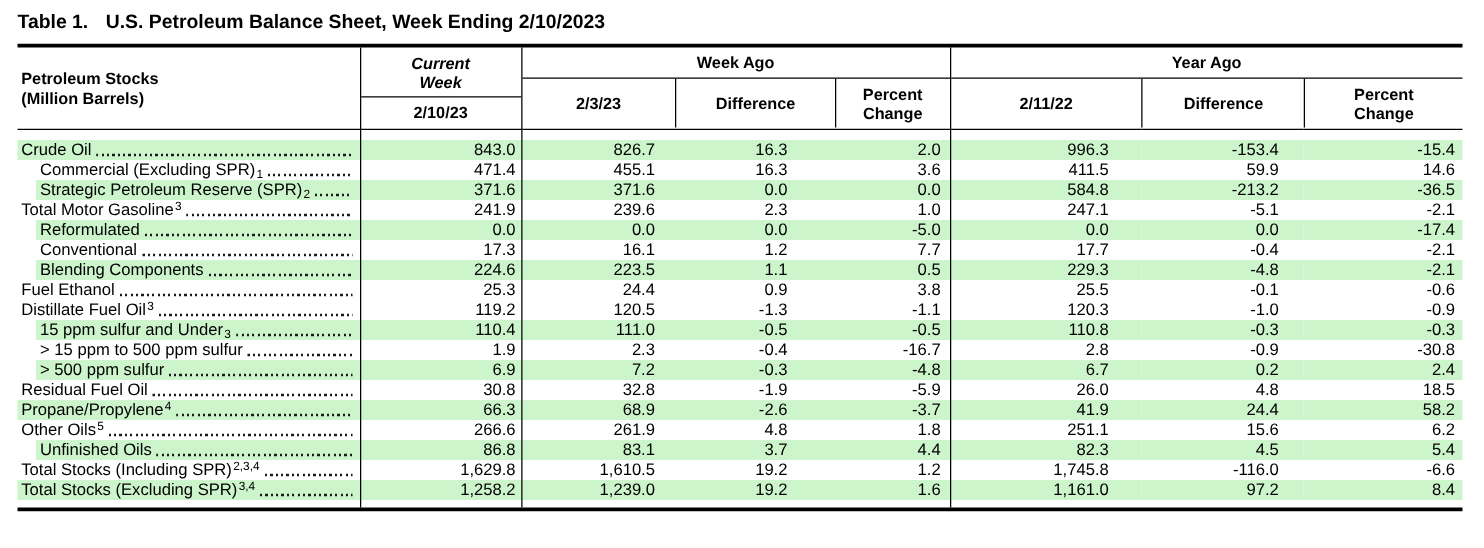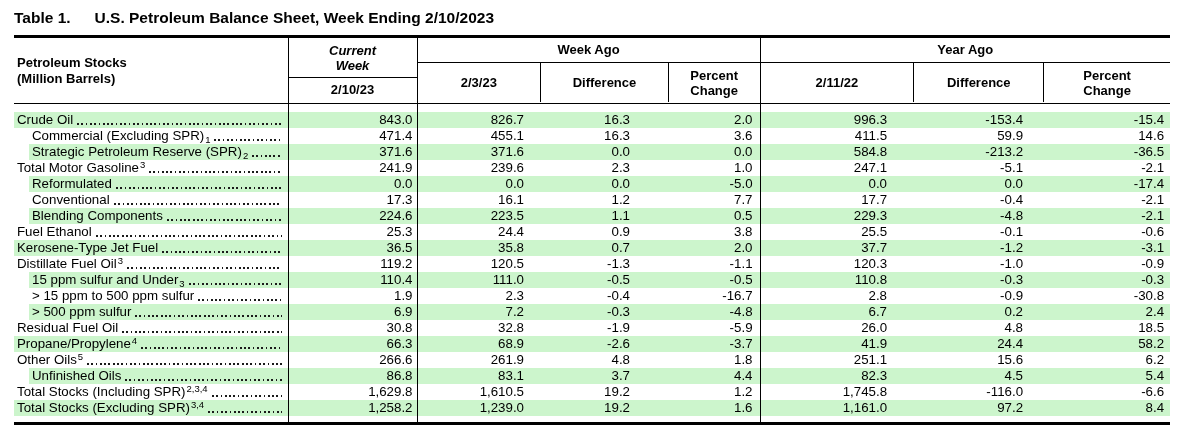--- a/index.html
+++ b/index.html
@@ -1,21 +1,21 @@
 <!DOCTYPE html>
 <html style="--green: #ccf5cc;"><head>
 <meta charset="utf-8">
 <style>
   :root { --green: #ccf5cc; }
   * { box-sizing: border-box; margin: 0; padding: 0; }
   body { background: #fff; font-family: "Liberation Sans", "DejaVu Sans", sans-serif; color: #000; }
   .page { width: 1187px; height: 438px; background: #fff; padding: 8px 0 0 14px; overflow: hidden; }
 
   .title { font-size: 15.5px; font-weight: bold; line-height: 20px; margin-bottom: 7px; white-space: nowrap; }
-  .title .t-prefix { margin-right: 24px; }
+  .title .t-prefix { margin-right: 14px; }
   .rule-top, .rule-bottom { width: 1156px; height: 3px; background: #000; }
 
   table.balance { width: 1156px; table-layout: fixed; border-collapse: collapse; }
   col.c0 { width: 274px; } col.c1 { width: 129px; }
   col.c2 { width: 123px; } col.c3 { width: 128px; } col.c4 { width: 92px; }
   col.c5 { width: 153px; } col.c6 { width: 130px; } col.c7 { width: 127px; }
 
   
   th { font-weight: bold; font-size: 13px; padding: 0; vertical-align: top;
        border-bottom: 1px solid #000; }
@@ -248,35 +248,20 @@
             </div>
           </td>
           <td class="c-cw">25.3</td>
           <td class="c-wad">24.4</td>
           <td class="c-waf">0.9</td>
           <td class="c-wap">3.8</td>
           <td class="c-yad">25.5</td>
           <td class="c-yaf">-0.1</td>
           <td class="c-yap">-0.6</td>
         </tr>
-        <tr class="shaded">
-          <td class="c-label indent-0">
-            <div class="lblwrap">
-              <span class="lbl">Kerosene-Type Jet Fuel</span>
-              <span class="leader"></span>
-            </div>
-          </td>
-          <td class="c-cw">36.5</td>
-          <td class="c-wad">35.8</td>
-          <td class="c-waf">0.7</td>
-          <td class="c-wap">2.0</td>
-          <td class="c-yad">37.7</td>
-          <td class="c-yaf">-1.2</td>
-          <td class="c-yap">-3.1</td>
-        </tr>
         <tr>
           <td class="c-label indent-0">
             <div class="lblwrap">
               <span class="lbl">Distillate Fuel Oil</span>
               <sup>3</sup>
               <span class="leader"></span>
             </div>
           </td>
           <td class="c-cw">119.2</td>
           <td class="c-wad">120.5</td>

